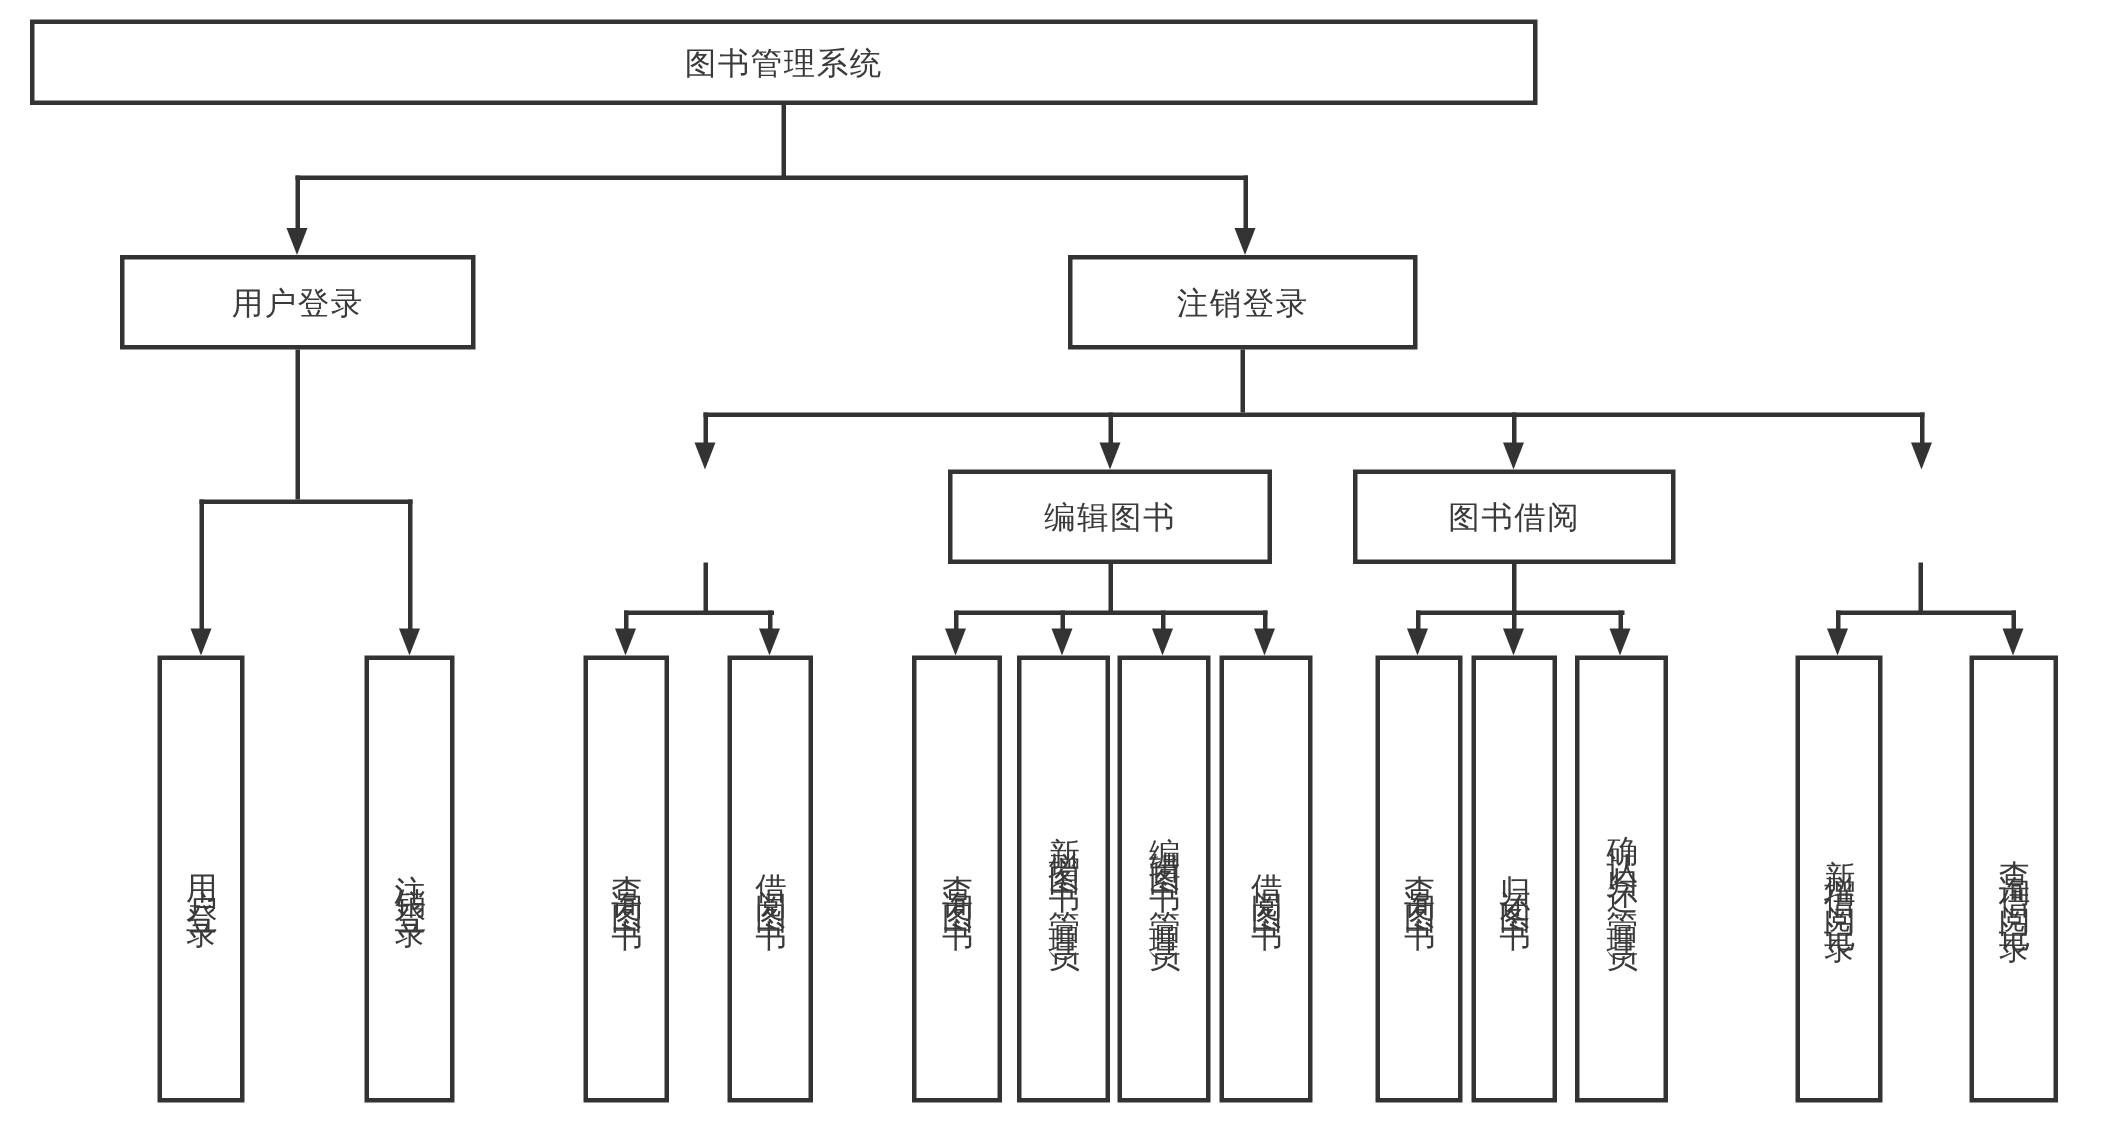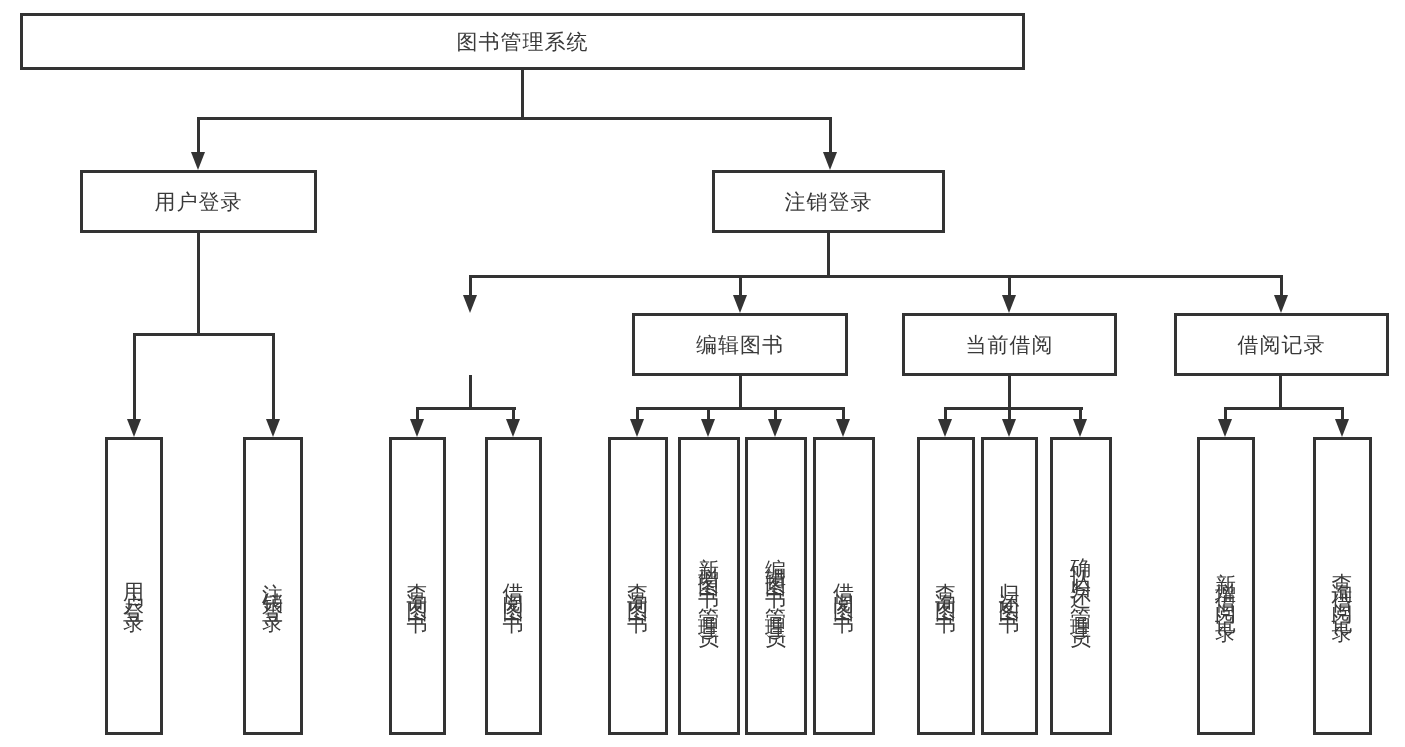--- a/index.html
+++ b/index.html
@@ -100,24 +100,21 @@
     <div class="vline" style="left:1008px; top:275px; height:25px;"></div>
     <div class="arrowhead" style="left:1002px; top:295px;"></div>
     <div class="vline" style="left:1280px; top:275px; height:25px;"></div>
     <div class="arrowhead" style="left:1274px; top:295px;"></div>
   </div>
 
   <div class="box" style="left:632px; top:313px; width:216px; height:63px;">
     <span>编辑图书</span>
   </div>
   <div class="box" style="left:902px; top:313px; width:215px; height:63px;">
-    <span>当前借阅</span>
-  </div>
-  <div class="box" style="left:1174px; top:313px; width:215px; height:63px;">
-    <span>借阅记录</span>
+    <span>图书借阅</span>
   </div>
 
   <div>
     <div class="vline" style="left:469px; top:375px; height:35px;"></div>
     <div class="hline" style="left:416px; top:407px; width:100px;"></div>
     <div class="vline" style="left:416px; top:407px; height:16px;"></div>
     <div class="arrowhead" style="left:410px; top:419px;"></div>
     <div class="vline" style="left:512px; top:407px; height:16px;"></div>
     <div class="arrowhead" style="left:506px; top:419px;"></div>
   </div>

